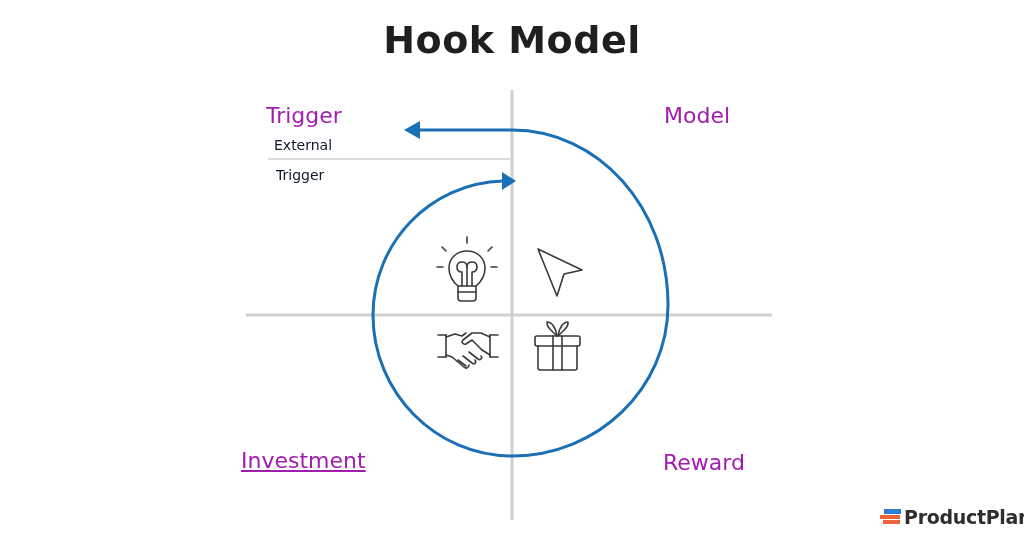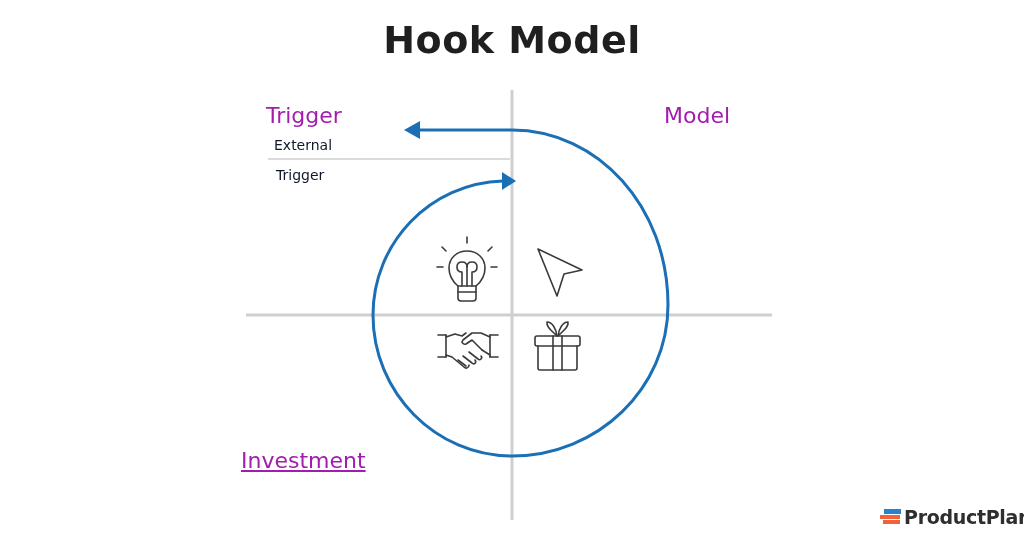--- a/index.html
+++ b/index.html
@@ -82,20 +82,21 @@
 
 <div class="label" style="left:266px; top:103px;">Trigger</div>
 <div class="sub" style="left:274px; top:137px;">External</div>
 <div class="sub" style="left:276px; top:167px;">Trigger</div>
 
 <div class="label" style="left:664px; top:103px;">Model</div>
 
 <div class="label" style="left:241px; top:448px;text-decoration:underline;">Investment</div>
 
 <div class="label" style="left:656px; top:448px; text-align:center; width:96px;">
+  <div style="margin-top:2px;">Reward</div>
 </div>
 
 <div class="logo">
   <div class="logo-mark">
     <div class="b1"></div>
       <div class="b2"></div>
       <div class="b3"></div>
   </div>
   <span class="logo-text">ProductPlan</span>
 </div>

